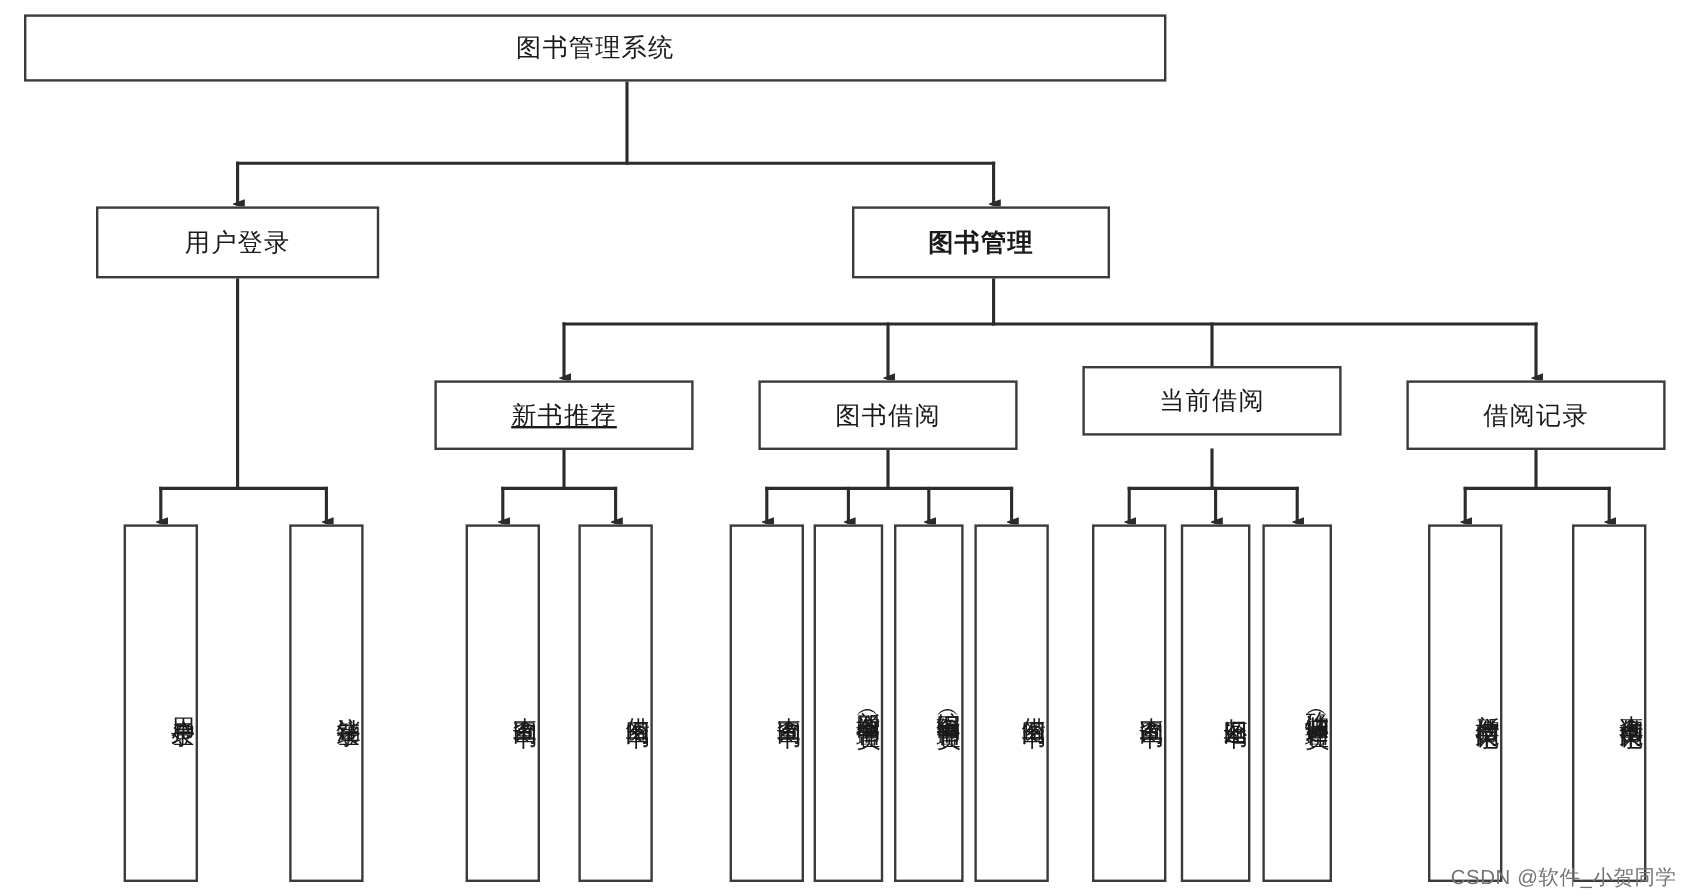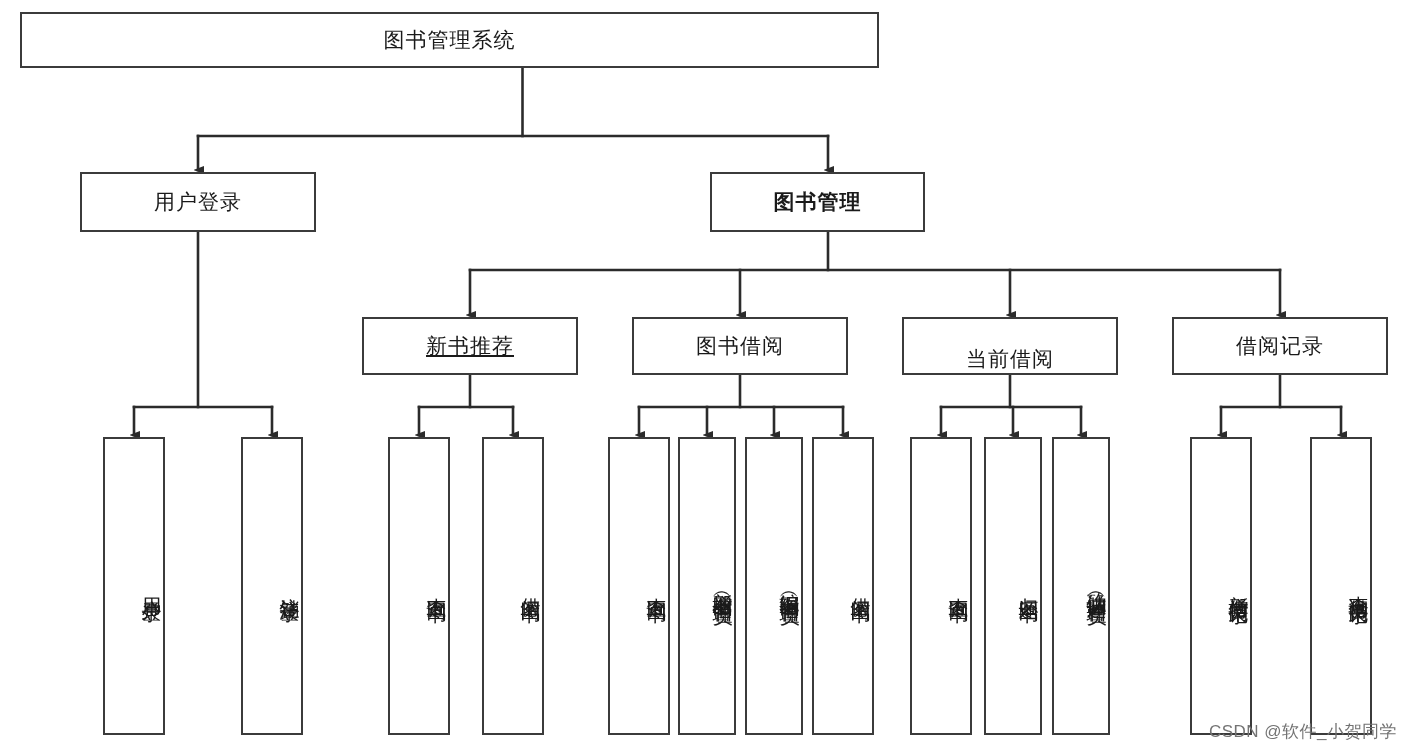--- a/index.html
+++ b/index.html
@@ -96,36 +96,36 @@
         <line x1="1013" y1="407" x2="1013" y2="435" marker-end="url(#arrowhead)"></line>
         <line x1="1081" y1="407" x2="1081" y2="435" marker-end="url(#arrowhead)"></line>
         <line x1="1280" y1="375" x2="1280" y2="407"></line>
         <line x1="1221" y1="407" x2="1341" y2="407"></line>
         <line x1="1221" y1="407" x2="1221" y2="435" marker-end="url(#arrowhead)"></line>
         <line x1="1341" y1="407" x2="1341" y2="435" marker-end="url(#arrowhead)"></line>
       </g>
   </svg>
 
   <div id="node-layer">
-      <div class="node horiz" style="left: 20px; top: 12px; width: 859px; height: 56px;">
+      <div class="node horiz" style="left: 20px; top: 12px; width: 952px; height: 56px;">
         <span>图书管理系统</span>
       </div>
       <div class="node horiz" style="left: 80px; top: 172px; width: 236px; height: 60px;">
         <span>用户登录</span>
       </div>
       <div class="node horiz" style="left: 710px; top: 172px; width: 215px; height: 60px; font-weight: bold;">
         <span>图书管理</span>
       </div>
       <div class="node horiz" style="left: 362px; top: 317px; width: 216px; height: 58px; text-decoration: underline;">
         <span>新书推荐</span>
       </div>
       <div class="node horiz" style="left: 632px; top: 317px; width: 216px; height: 58px;">
         <span>图书借阅</span>
       </div>
-      <div class="node horiz" style="left: 902px; top: 317px; width: 216px; height: 58px; align-items: flex-end;">
+      <div class="node horiz" style="left: 902px; top: 305px; width: 216px; height: 58px;">
         <span>当前借阅</span>
       </div>
       <div class="node horiz" style="left: 1172px; top: 317px; width: 216px; height: 58px; align-items: center;">
         <span>借阅记录</span>
       </div>
       <div class="node vert" style="left: 103px; top: 437px; width: 62px; height: 298px;">
         <span class="vtext">用户登录</span>
       </div>
       <div class="node vert" style="left: 241px; top: 437px; width: 62px; height: 298px;">
         <span class="vtext">注销登录</span>

